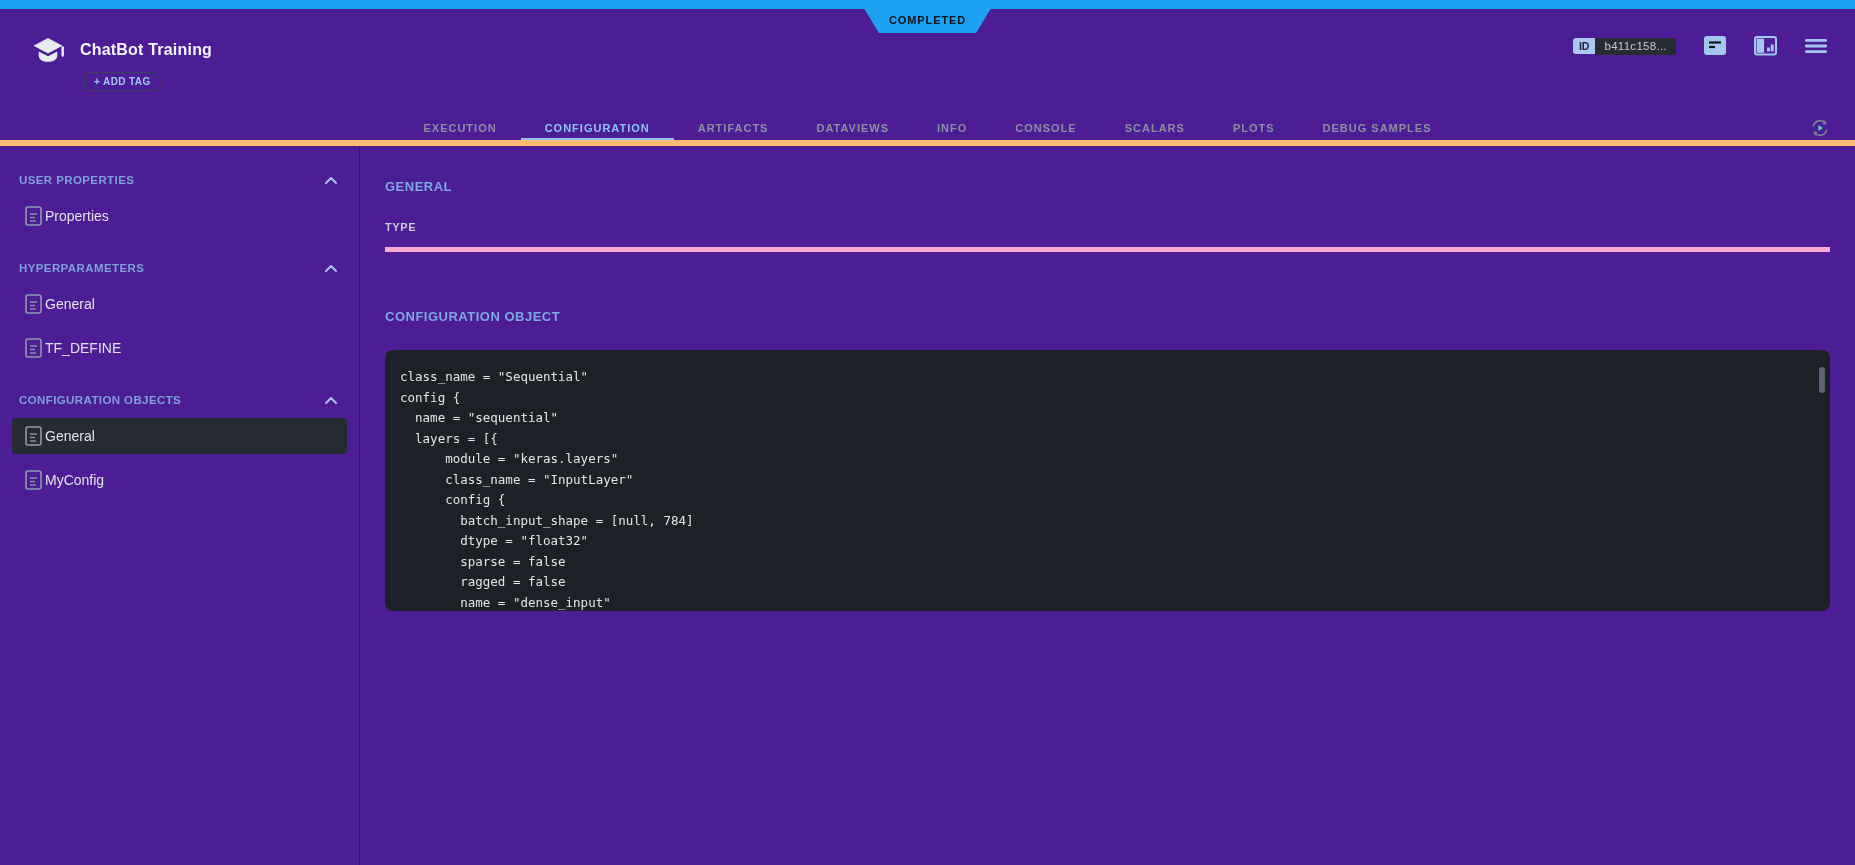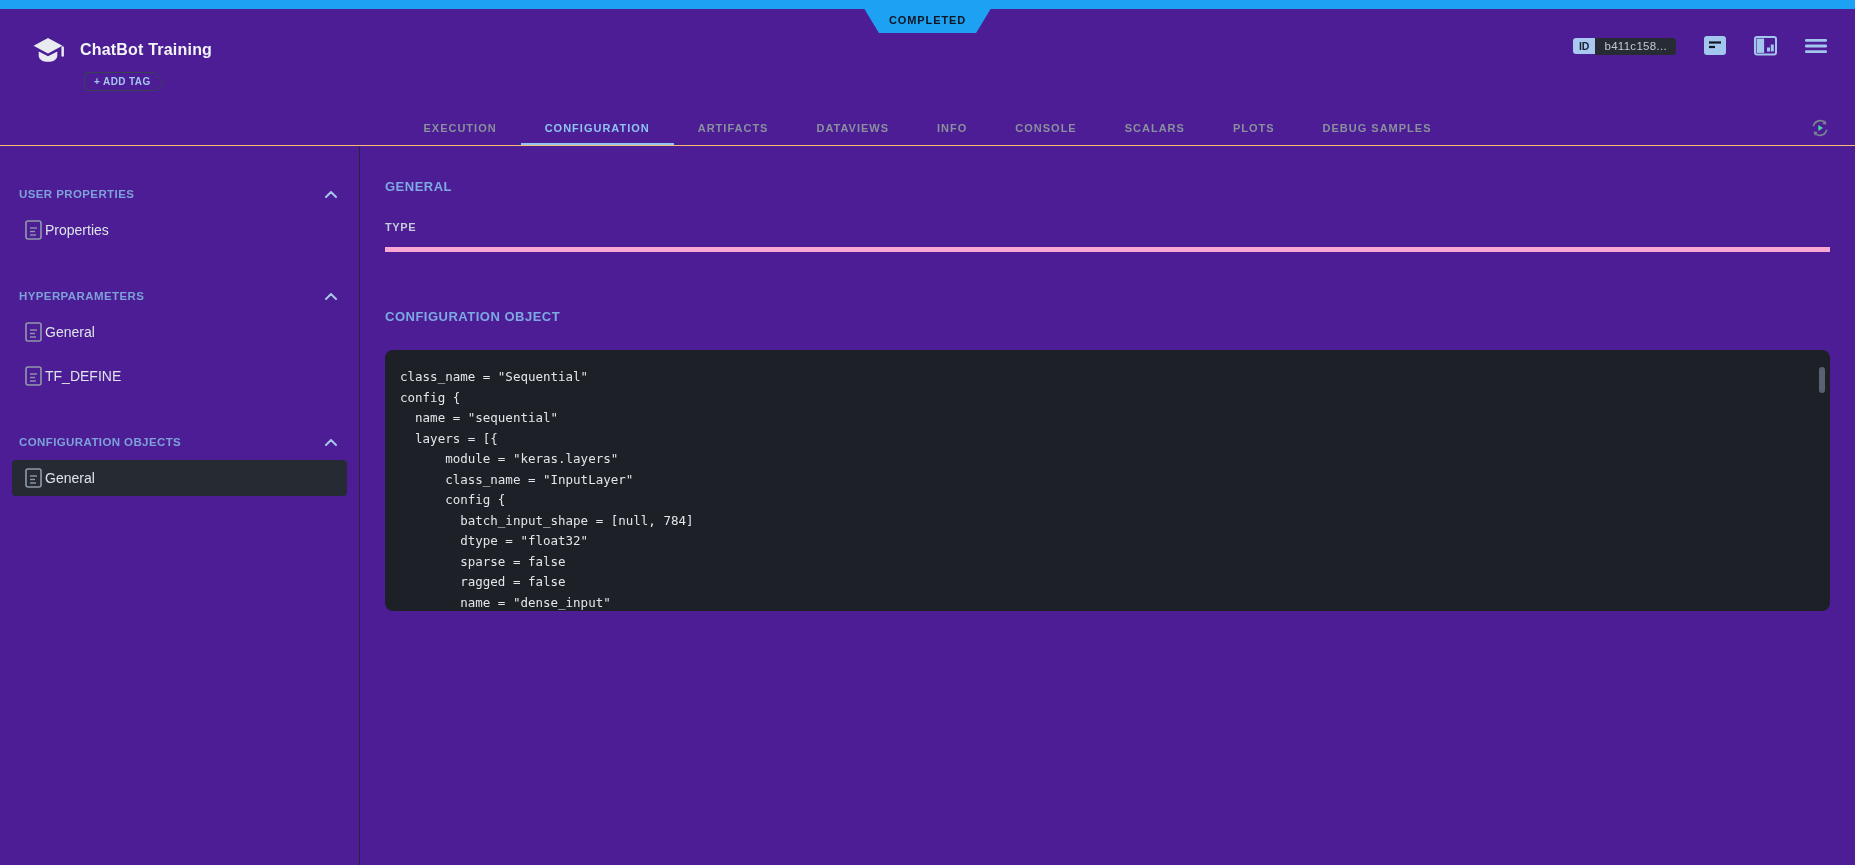--- a/index.html
+++ b/index.html
@@ -27,29 +27,29 @@
   .header-right { position:absolute; right:28px; top:36px; display:flex; align-items:center; gap:28px; }
   .id-chip { display:flex; align-items:center; cursor:default; }
   .id-chip .id-label { background:#a9c9f3; color:#1b2230; font-size:10.5px; font-weight:bold;
                        padding:2px 6px; border-radius:3px 0 0 3px; }
   .id-chip .id-value { background:#262b34; color:#c3c9d3; font-size:11.5px; padding:2.5px 9px;
                        border-radius:0 3px 3px 0; letter-spacing:.3px; }
   .hicon { display:flex; align-items:center; justify-content:center; cursor:pointer; }
 
   
   .tabbar { position:absolute; top:112px; left:0; right:0; height:34px; display:flex; justify-content:center;
-            border-bottom:1px solid #fdba74; }
+            border-bottom:6px solid #fdba74; }
   .tab { padding:0 24px; line-height:32px; font-size:11px; font-weight:bold; letter-spacing:1px;
          color:#8a919d; cursor:pointer; }
   .tab.active { color:#8fc3f2; border-bottom:2px solid #8fc3f2; }
   .refresh-btn { position:absolute; right:24px; top:117px; cursor:pointer; }
 
   
   .sidebar { position:absolute; top:146px; left:0; bottom:0; width:360px; border-right:1px solid #232834; }
-  .side-section { margin-top:40px; }
+  .side-section { margin-top:26px; }
   .side-header { display:flex; justify-content:space-between; align-items:center;
                  padding:0 22px 0 19px; height:16px; margin-bottom:10px; cursor:pointer; }
   .side-header .t { font-size:11.5px; font-weight:bold; letter-spacing:.4px; color:#7da1d8; }
   .side-item { display:flex; align-items:center; gap:3px; height:36px; margin:0 12px 8px 12px;
                padding:0 10px 0 13px; border-radius:4px; cursor:pointer; }
   .side-item .lbl { font-size:14px; color:#dfe3ea; }
   .side-item.selected { background:#262b33; }
 
   
   .main { position:absolute; top:146px; left:361px; right:0; bottom:0; padding:0 25px 0 24px; }
@@ -195,20 +195,29 @@
       </div>
       <div class="side-item selected">
         <svg width="17" height="20" viewBox="0 0 17 20">
           <rect x="1" y="1" width="15" height="18" rx="2" fill="none" stroke="#8f99a8" stroke-width="1.6"></rect>
           <line x1="5" y1="8" x2="12" y2="8" stroke="#8f99a8" stroke-width="1.4"></line>
           <line x1="5" y1="11.5" x2="10" y2="11.5" stroke="#8f99a8" stroke-width="1.4"></line>
           <line x1="5" y1="15" x2="11" y2="15" stroke="#8f99a8" stroke-width="1.4"></line>
         </svg>
         <span class="lbl">General</span>
       </div>
+      <div class="side-item">
+        <svg width="17" height="20" viewBox="0 0 17 20">
+          <rect x="1" y="1" width="15" height="18" rx="2" fill="none" stroke="#8f99a8" stroke-width="1.6"></rect>
+          <line x1="5" y1="8" x2="12" y2="8" stroke="#8f99a8" stroke-width="1.4"></line>
+          <line x1="5" y1="11.5" x2="10" y2="11.5" stroke="#8f99a8" stroke-width="1.4"></line>
+          <line x1="5" y1="15" x2="11" y2="15" stroke="#8f99a8" stroke-width="1.4"></line>
+        </svg>
+        <span class="lbl">MyConfig</span>
+      </div>
     </div>
 
   </div>
 
   <div class="main">
     <div class="section-title t-general">GENERAL</div>
 
     <div class="field">
       <div class="field-label">TYPE</div>
     </div>

